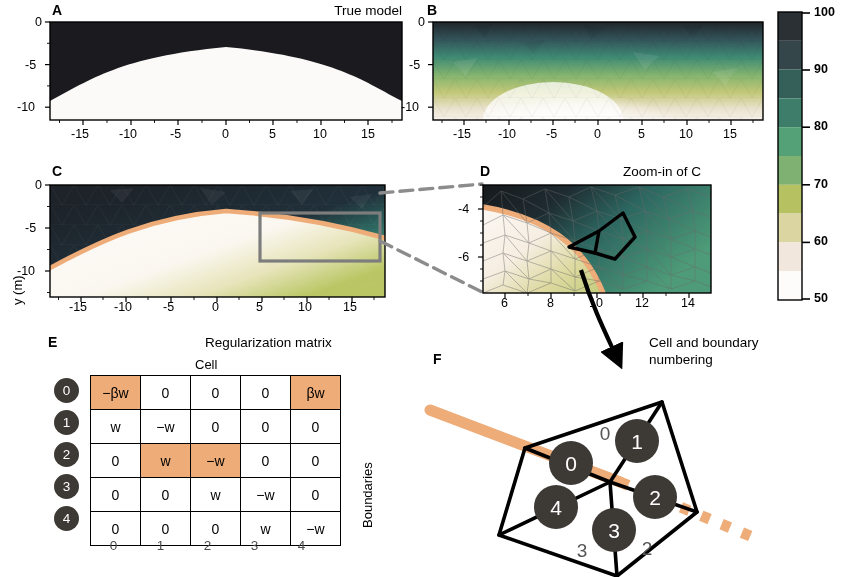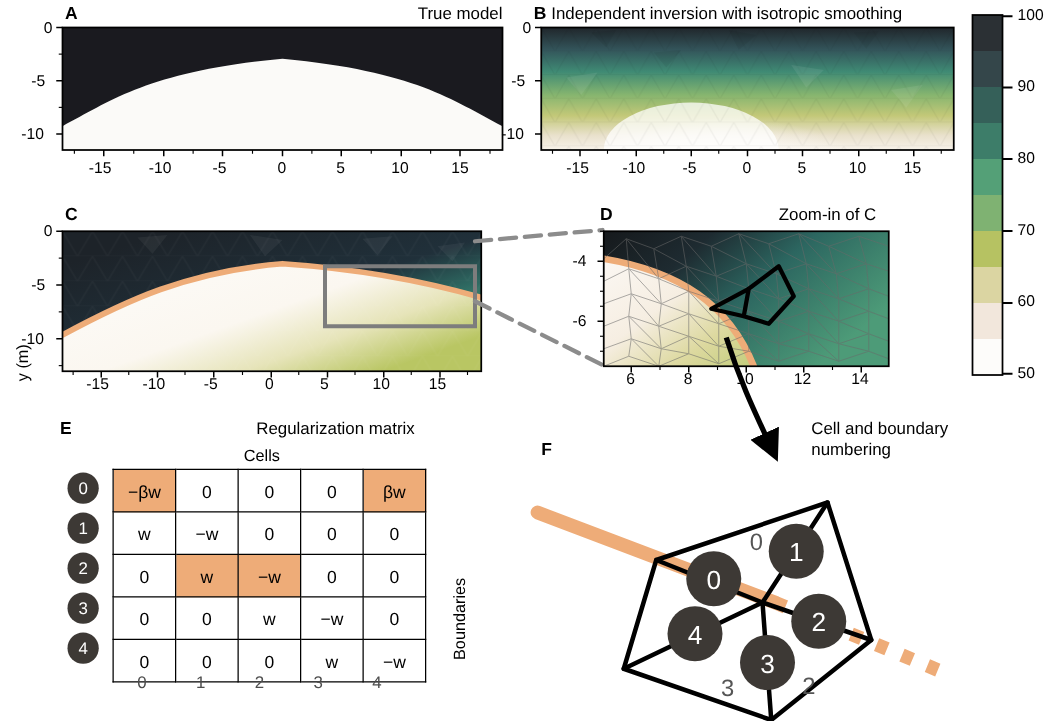--- a/index.html
+++ b/index.html
@@ -72,21 +72,20 @@
   <div class="abs tick-lbl" style="left:313px;top:127px;">10</div>
   <div class="abs tick-lbl" style="left:361px;top:127px;">15</div>
 
   <div class="abs tick-lbl" style="left:35px;top:15px;">0</div>
   <div class="abs tick-lbl" style="left:25px;top:58px;">-5</div>
   <div class="abs tick-lbl" style="left:17px;top:100px;">-10</div>
 </div>
 
 <div class="abs" style="left:425px;top:0;width:345px;height:150px;">
   <div class="abs panel-letter" style="left:2px;top:3px;">B</div>
-  <div class="abs panel-title" style="left:16px;top:3px;">Independent inversion with isotropic smoothing</div>
 
   <svg class="abs" style="left:8px;top:22px;" width="330" height="98" viewBox="0 0 330 98">
     <defs>
       <linearGradient id="gB" x1="0" y1="0" x2="0" y2="1">
         <stop offset="0%" stop-color="#20262b"></stop>
           <stop offset="18%" stop-color="#33545a"></stop>
         <stop offset="36%" stop-color="#3f8a74"></stop>
           <stop offset="55%" stop-color="#86b56f"></stop>
         <stop offset="72%" stop-color="#c3c878"></stop>
           <stop offset="88%" stop-color="#e9e1cc"></stop>
@@ -152,21 +151,21 @@
   <div class="abs tick-lbl" style="left:169px;top:127px;">0</div>
   <div class="abs tick-lbl" style="left:213px;top:127px;">5</div>
   <div class="abs tick-lbl" style="left:254px;top:127px;">10</div>
   <div class="abs tick-lbl" style="left:298px;top:127px;">15</div>
 
   <div class="abs tick-lbl" style="left:-7px;top:15px;">0</div>
   <div class="abs tick-lbl" style="left:-16px;top:58px;">-5</div>
   <div class="abs tick-lbl" style="left:-24px;top:100px;">-10</div>
 </div>
 
-<div class="abs" style="left:775px;top:10px;width:75px;height:300px;">
+<div class="abs" style="left:775px;top:10px;width:75px;height:300px;font-weight:bold;">
   <svg class="abs" style="left:3px;top:2px;" width="24" height="288">
     <g>
       <rect x="0" y="0" width="24" height="28.8" fill="#2b3034"></rect>
       <rect x="0" y="28.8" width="24" height="28.8" fill="#34464a"></rect>
       <rect x="0" y="57.6" width="24" height="28.8" fill="#356059"></rect>
       <rect x="0" y="86.4" width="24" height="28.8" fill="#3d7d69"></rect>
       <rect x="0" y="115.2" width="24" height="28.8" fill="#54a077"></rect>
       <rect x="0" y="144" width="24" height="28.8" fill="#7fb272"></rect>
       <rect x="0" y="172.8" width="24" height="28.8" fill="#b6c262"></rect>
       <rect x="0" y="201.6" width="24" height="28.8" fill="#dbd5a2"></rect>
@@ -378,21 +377,21 @@
       <path d="M0 0 L6 3 L0 6 Z" fill="#000"></path>
     </marker>
   </defs>
   <path d="M6 0 C 18 38, 30 62, 42 88" fill="none" stroke="#000" stroke-width="4.2" marker-end="url(#arrowhead)"></path>
 </svg>
 
 <div class="abs" style="left:0;top:330px;width:420px;height:247px;">
   <div class="abs panel-letter" style="left:48px;top:5px;">E</div>
   <div class="abs panel-title" style="left:205px;top:5px;">Regularization matrix</div>
 
-  <div class="abs axis-name" style="left:195px;top:27px;">Cells</div>
+  <div class="abs axis-name" style="left:195px;top:27px;">Cell</div>
   <div class="abs axis-name rot90" style="left:360px;top:198px;">Boundaries</div>
 
   <div class="abs rowbadge" style="left:54px;top:48px;">0</div>
   <div class="abs rowbadge" style="left:54px;top:80px;">1</div>
   <div class="abs rowbadge" style="left:54px;top:112px;">2</div>
   <div class="abs rowbadge" style="left:54px;top:144px;">3</div>
   <div class="abs rowbadge" style="left:54px;top:176px;">4</div>
 
   <table class="regmat abs" style="left:90px;top:45px;">
     <tbody>

